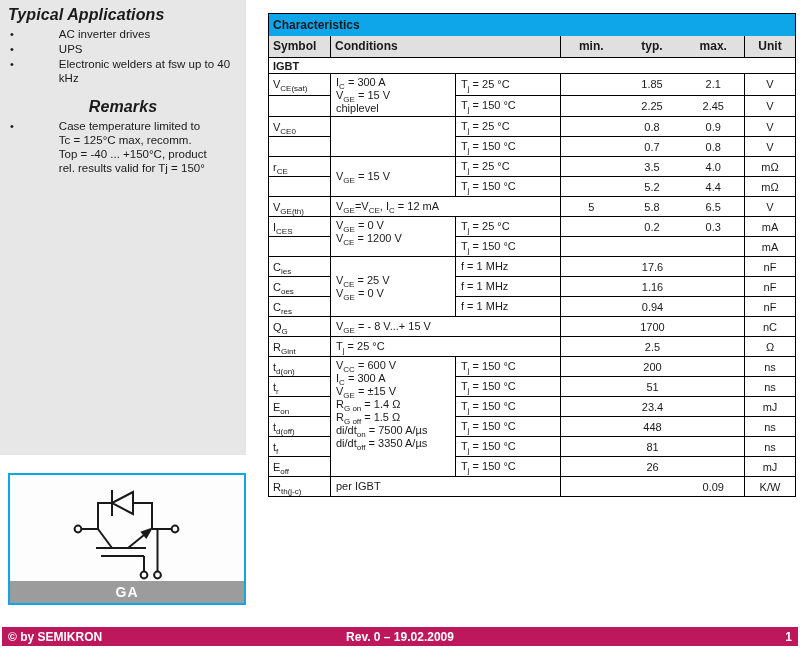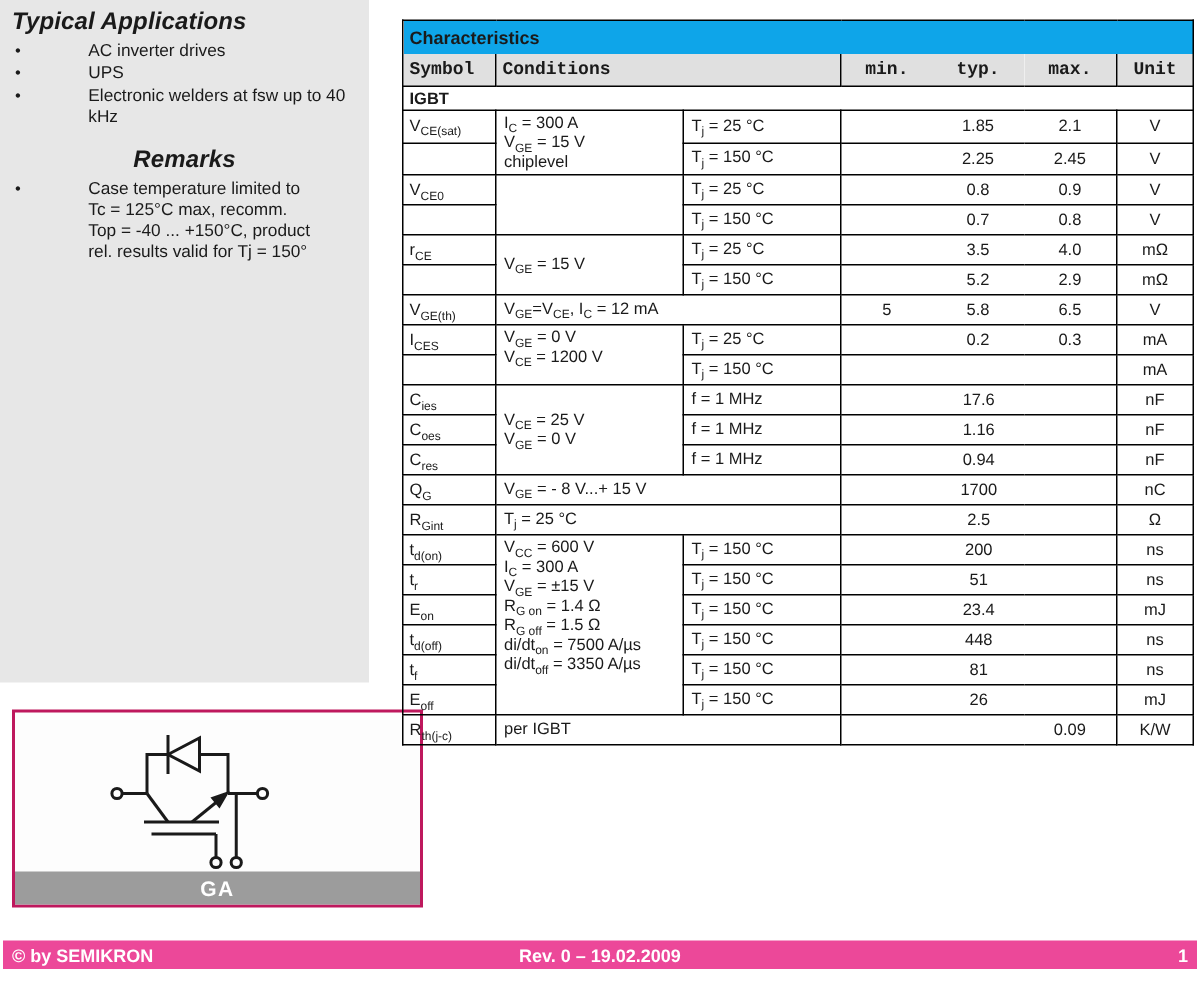--- a/index.html
+++ b/index.html
@@ -16,22 +16,22 @@
   .left-panel h2{
     margin:0 0 3px 0;font-size:16px;font-weight:bold;letter-spacing:.1px;font-style:italic;
   }
   .left-panel h2.remarks{margin-top:13px;text-align:center;}
   .plist{margin:2px 0 0 0;padding:0;list-style:none;font-size:11.5px;line-height:14px;}
   .plist li{display:flex;gap:7px;margin:0 0 1px 2px;}
   .plist .bullet{flex:0 0 auto;font-size:11px;line-height:14px;}
   .plist .txt{white-space:pre-line;margin-left:38px;}
   
   .circuit-box{
-    position:absolute;left:8px;top:473px;width:274px;height:132px;
-    background:#fdfdfd;border:2px solid #be185d;box-sizing:border-box;
+    position:absolute;left:8px;top:473px;width:238px;height:132px;
+    background:#fdfdfd;border:2px solid #0ea5e9;box-sizing:border-box;
   }
   .circuit-draw{position:absolute;left:0;top:0;width:234px;height:106px;}
   .circuit-label{
     position:absolute;left:0;bottom:0;width:100%;height:22px;background:#9c9c9c;
     color:#ffffff;font-weight:bold;font-size:14px;text-align:center;line-height:22px;
     letter-spacing:1px;
   }
   
   .char-table{
     position:absolute;left:268px;top:13px;width:527px;
@@ -40,34 +40,34 @@
   .char-table td,.char-table th{
     border:1px solid #000;padding:1px 4px;height:20px;overflow:hidden;
     font-weight:normal;text-align:left;vertical-align:middle;box-sizing:border-box;
   }
   .char-table sub{font-size:8px;line-height:0;margin-top:48px;}
   tr.title-row td{
     background:#0ea5e9;border-bottom:none;font-weight:bold;font-size:12px;height:22px;
     vertical-align:middle;
   }
   tr.head-row th{
-    background:#e0e0e0;border-top:none;font-weight:bold;font-size:12px;height:22px;font-family:Liberation Mono, monospace;
+    background:#e0e0e0;border-top:none;font-weight:bold;font-size:12px;height:22px;
   }
   th.h-min,th.h-typ,th.h-max,th.h-unit{text-align:center;}
   th.h-min,td.min{border-right:none;}
   th.h-typ,td.typ{border-left:none;border-right:none;}
   th.h-max,td.max{border-left:none;}
   td.min,td.typ,td.max,td.span,td.unit{text-align:center;}
   tr.section-row td{font-weight:bold;height:16px;}
   td.cond,td.c2{line-height:13px;padding-left:5px;}
   td.va-top{vertical-align:top;padding-top:2px;}
   td.va-mid{vertical-align:middle;}
   
   .footer-bar{
-    position:absolute;left:2px;right:2px;top:627px;height:19px;background:#ec4899;
+    position:absolute;left:2px;right:2px;top:627px;height:19px;background:#be185d;
     color:#ffffff;font-weight:bold;font-size:12px;display:flex;align-items:center;
   }
   .footer-bar .f-left{flex:1;padding-left:6px;}
   .footer-bar .f-center{flex:1;text-align:center;}
   .footer-bar .f-right{flex:1;text-align:right;padding-right:6px;}
 </style>
 </head>
 <body>
 
 <div class="left-panel">
@@ -193,21 +193,21 @@
         <td class="min"></td>
         <td class="typ">3.5</td>
         <td class="max">4.0</td>
         <td class="unit">mΩ</td>
       </tr>
       <tr>
         <td class="sym"></td>
         <td class="c2">T<sub>j</sub> = 150 °C</td>
         <td class="min"></td>
         <td class="typ">5.2</td>
-        <td class="max">2.9</td>
+        <td class="max">4.4</td>
         <td class="unit">mΩ</td>
       </tr>
       <tr>
         <td class="sym">V<sub>GE(th)</sub></td>
         <td class="cond" colspan="2">V<sub>GE</sub>=V<sub>CE</sub>, I<sub>C</sub> = 12 mA</td>
         <td class="min">5</td>
         <td class="typ">5.8</td>
         <td class="max">6.5</td>
         <td class="unit">V</td>
       </tr>

